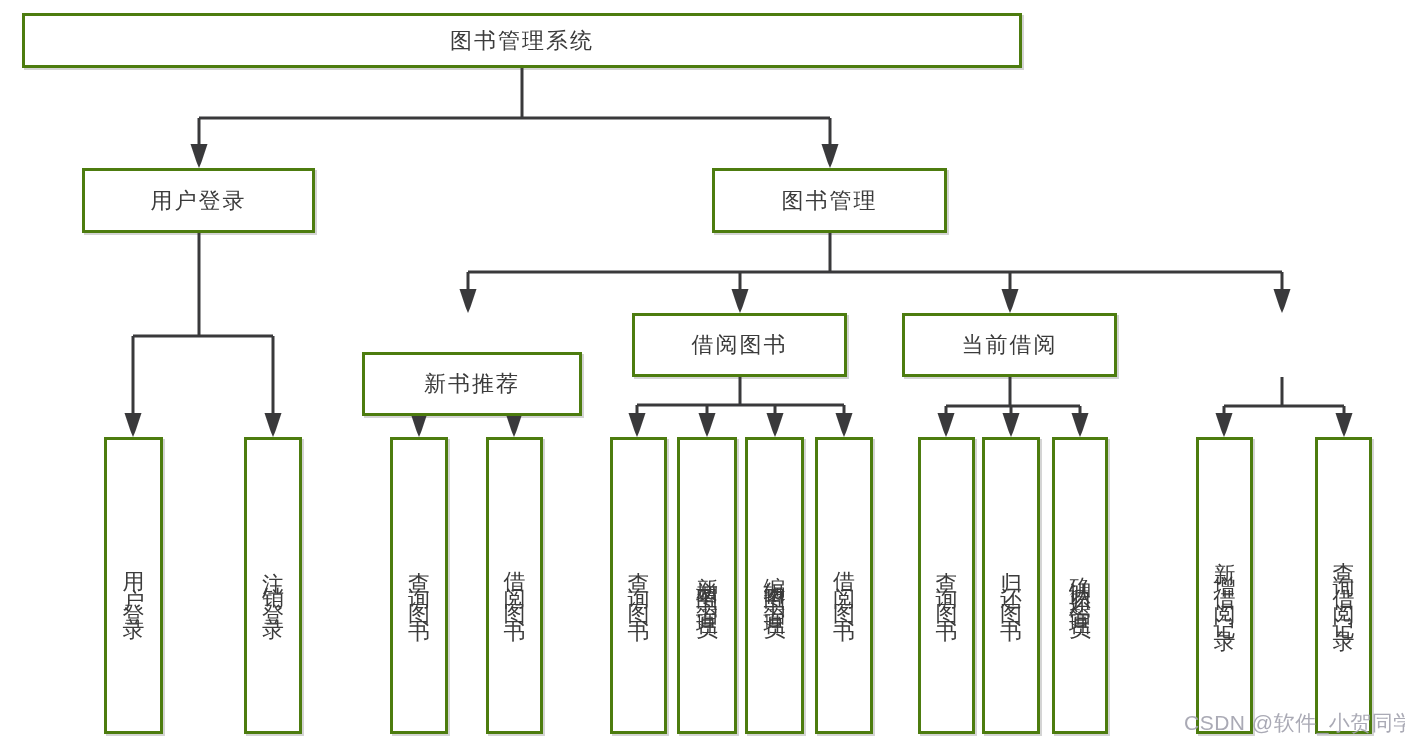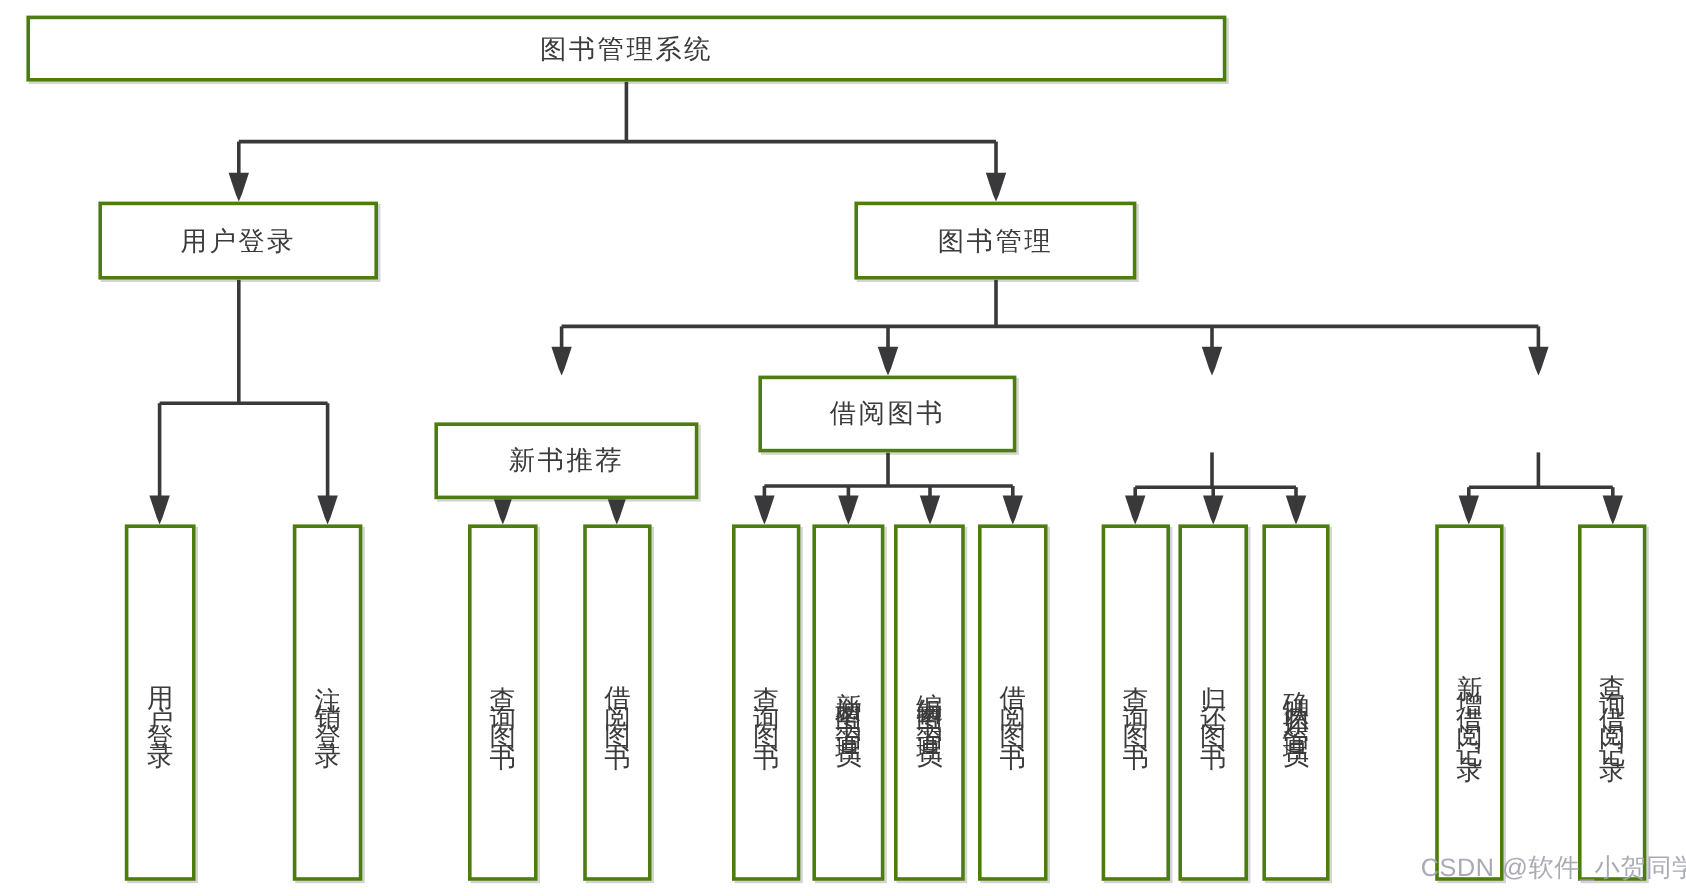--- a/index.html
+++ b/index.html
@@ -114,20 +114,21 @@
       <path d="M 1071.5 413 L 1088.5 413 L 1082.5 431 L 1080 437 L 1077.5 431 Z" fill="#39393b"></path>
       <path d="M 1215.5 413 L 1232.5 413 L 1226.5 431 L 1224 437 L 1221.5 431 Z" fill="#39393b"></path>
       <path d="M 1335.5 413 L 1352.5 413 L 1346.5 431 L 1344 437 L 1341.5 431 Z" fill="#39393b"></path>
     </svg>
   <div class="watermark">CSDN @软件_小贺同学</div>
 <div class="node h" style="left: 22px; top: 13px; width: 1000px; height: 55px;">图书管理系统</div>
     <div class="node h" style="left: 82px; top: 168px; width: 233px; height: 65px;">用户登录</div>
     <div class="node h" style="left: 712px; top: 168px; width: 235px; height: 65px;">图书管理</div>
     <div class="node h" style="left: 362px; top: 313px; width: 220px; height: 64px; margin-top: 39px;">新书推荐</div>
     <div class="node h" style="left: 632px; top: 313px; width: 215px; height: 64px;">借阅图书</div>
+    <div class="node h" style="left: 902px; top: 313px; width: 215px; height: 64px;">当前借阅</div>
     <div class="node v ls4" style="left: 104px; top: 437px; width: 59px; height: 297px;">用户登录</div>
     <div class="node v ls4" style="left: 244px; top: 437px; width: 58px; height: 297px;">注销登录</div>
     <div class="node v ls4" style="left: 390px; top: 437px; width: 58px; height: 297px;">查询图书</div>
     <div class="node v ls4" style="left: 486px; top: 437px; width: 57px; height: 297px;">借阅图书</div>
     <div class="node v ls4" style="left: 610px; top: 437px; width: 57px; height: 297px;">查询图书</div>
     <div class="node v ls9" style="left: 677px; top: 437px; width: 60px; height: 297px;">新增图书（管理员）</div>
     <div class="node v ls9" style="left: 745px; top: 437px; width: 59px; height: 297px;">编辑图书（管理员）</div>
     <div class="node v ls4" style="left: 815px; top: 437px; width: 58px; height: 297px;">借阅图书</div>
     <div class="node v ls4" style="left: 918px; top: 437px; width: 57px; height: 297px;">查询图书</div>
     <div class="node v ls4" style="left: 982px; top: 437px; width: 58px; height: 297px;">归还图书</div>

